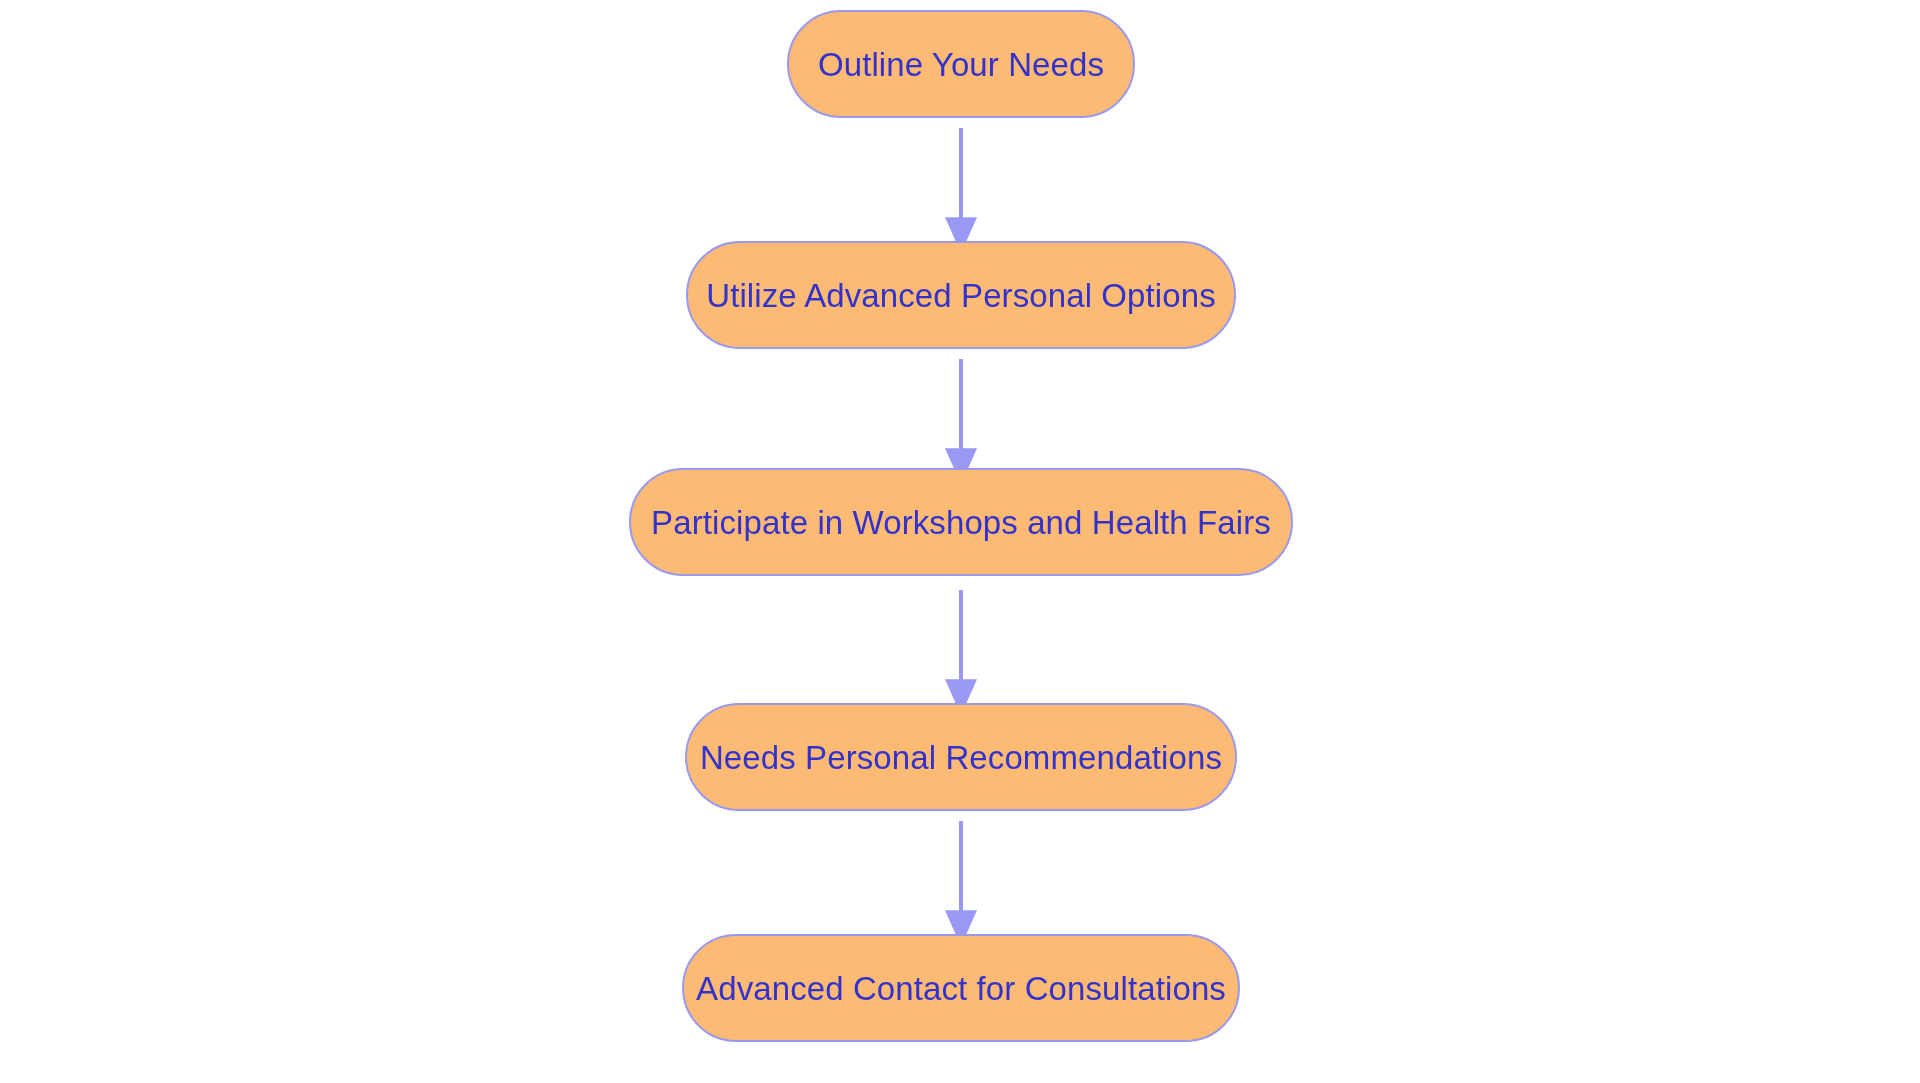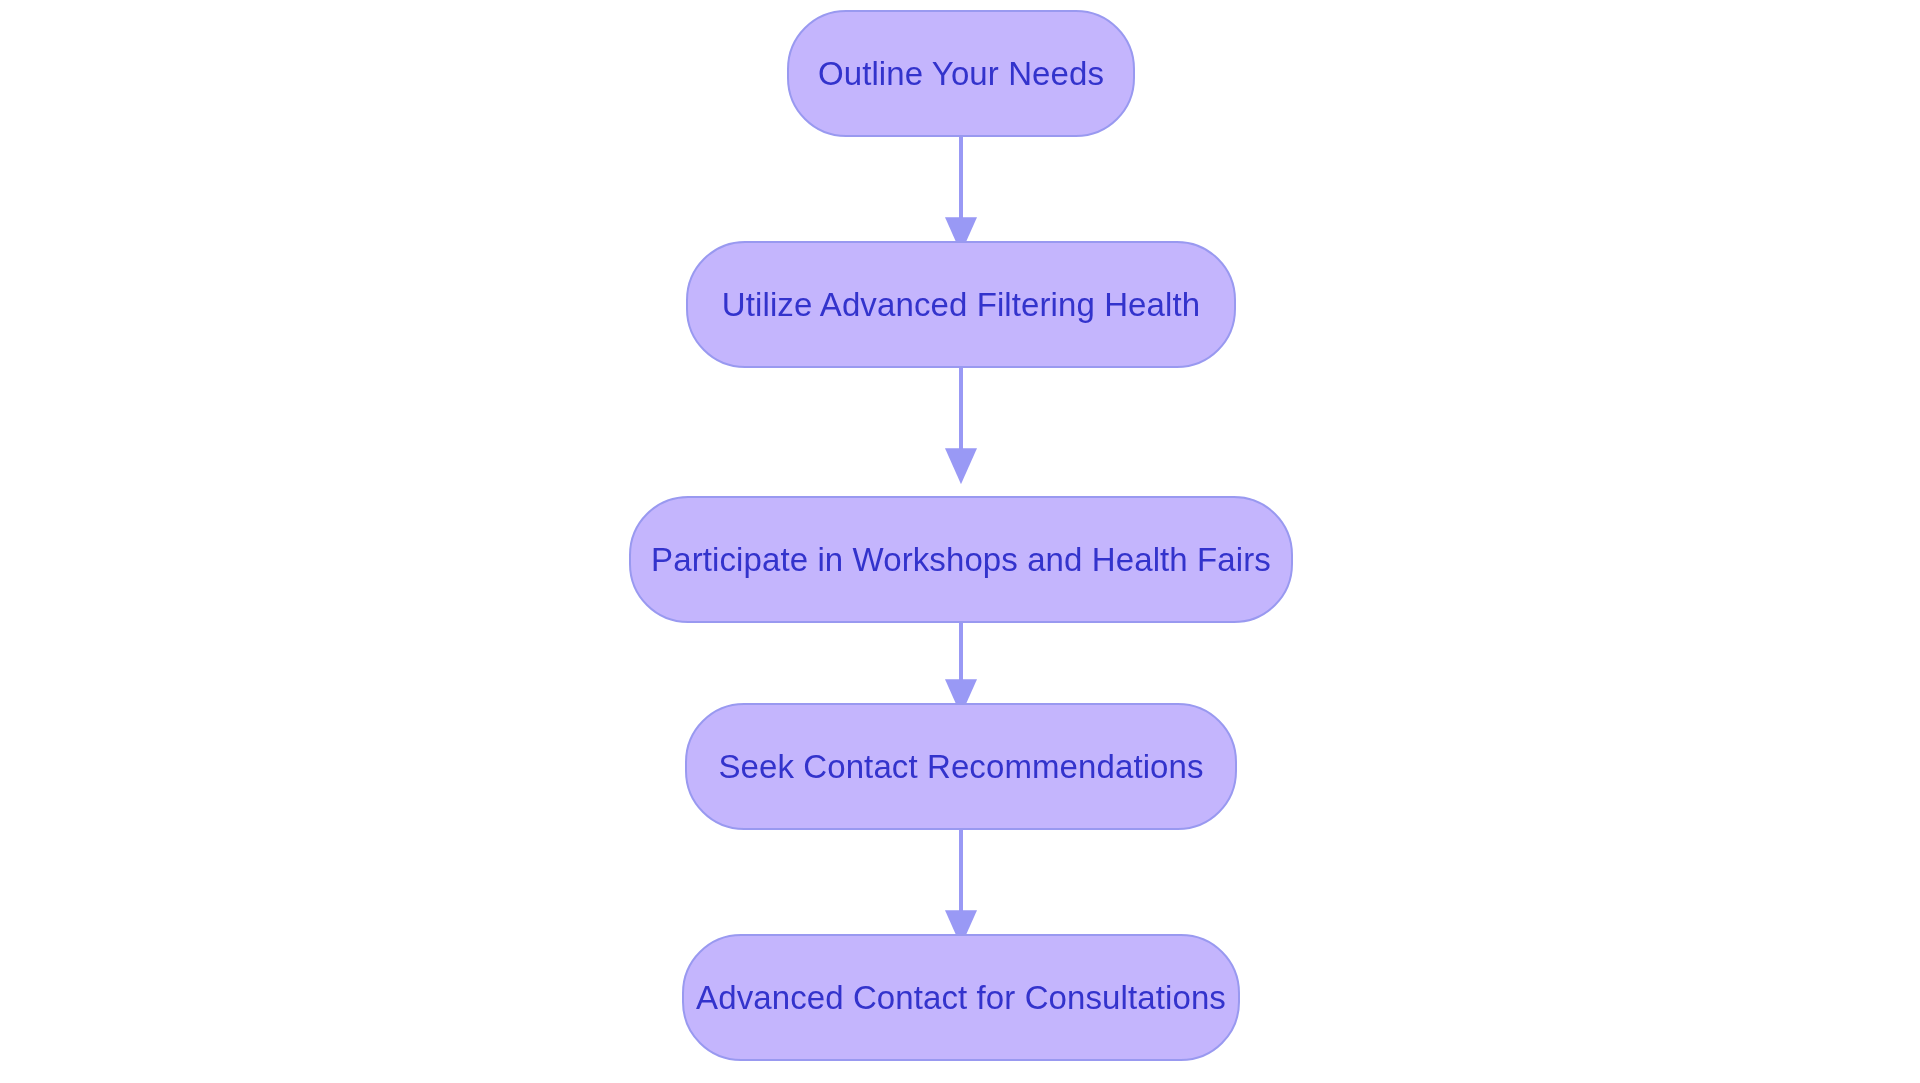--- a/index.html
+++ b/index.html
@@ -39,23 +39,23 @@
     left: 0;
     top: 0;
     width: 1920px;
     height: 1083px;
     z-index: 2;
   }
 
   .flow-node {
     position: absolute;
     box-sizing: border-box;
-    height: 127px;
+    height: 108px;
     border-radius: 59px;
-    background: #c4b5fd;
+    background: #fdba74;
     border: 2px solid #9999f0;
     display: flex;
     align-items: center;
     justify-content: center;
     white-space: nowrap;
   }
 
   .flow-node-label {
     color: #3333cc;
     font-size: 33px;
@@ -86,29 +86,29 @@
     <line x1="961" y1="821" x2="961" y2="915" stroke="#9999f5" stroke-width="4" marker-end="url(#arrowhead)"></line>
   </svg>
 
   <div id="node-layer">
 
     <div class="flow-node" style="width:348px; left:787px; top:10px;">
       <span class="flow-node-label">Outline Your Needs</span>
     </div>
 
     <div class="flow-node" style="width:550px; left:686px; top:241px;">
-      <span class="flow-node-label">Utilize Advanced Filtering Health</span>
+      <span class="flow-node-label">Utilize Advanced Personal Options</span>
     </div>
 
-    <div class="flow-node" style="width:664px; left:629px; top:496px;">
+    <div class="flow-node" style="width:664px; left:629px; top:468px;">
       <span class="flow-node-label">Participate in Workshops and Health Fairs</span>
     </div>
 
     <div class="flow-node" style="width:552px; left:685px; top:703px;">
-      <span class="flow-node-label">Seek Contact Recommendations</span>
+      <span class="flow-node-label">Needs Personal Recommendations</span>
     </div>
 
     <div class="flow-node" style="width:558px; left:682px; top:934px;">
       <span class="flow-node-label">Advanced Contact for Consultations</span>
     </div>
 
   </div>
 </div>
 
 </body></html>

